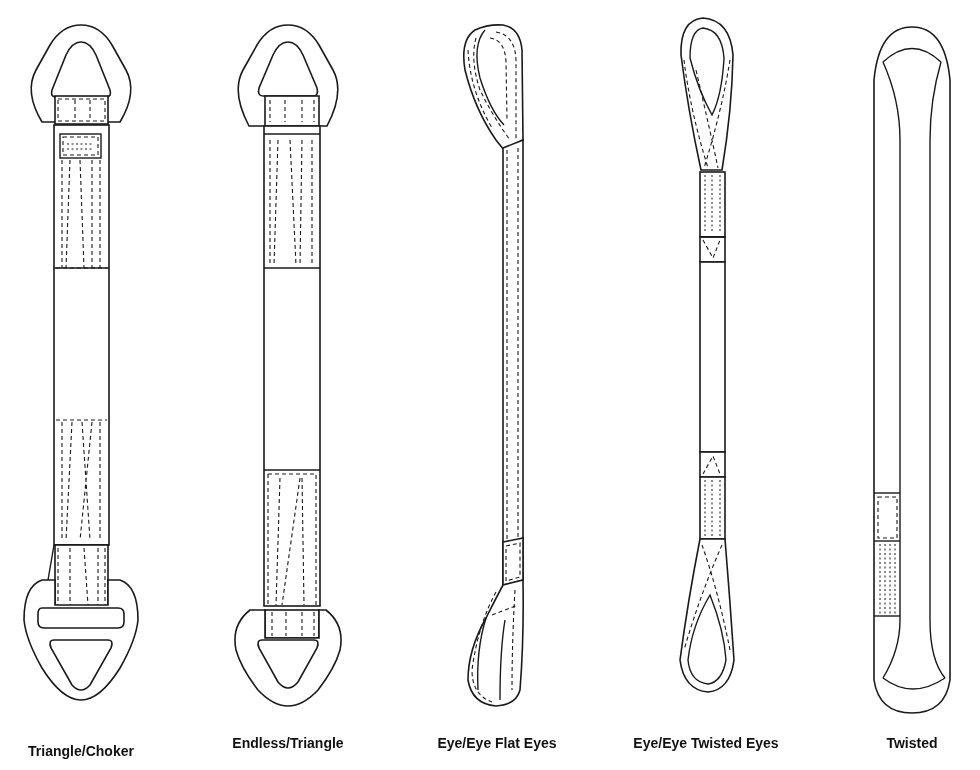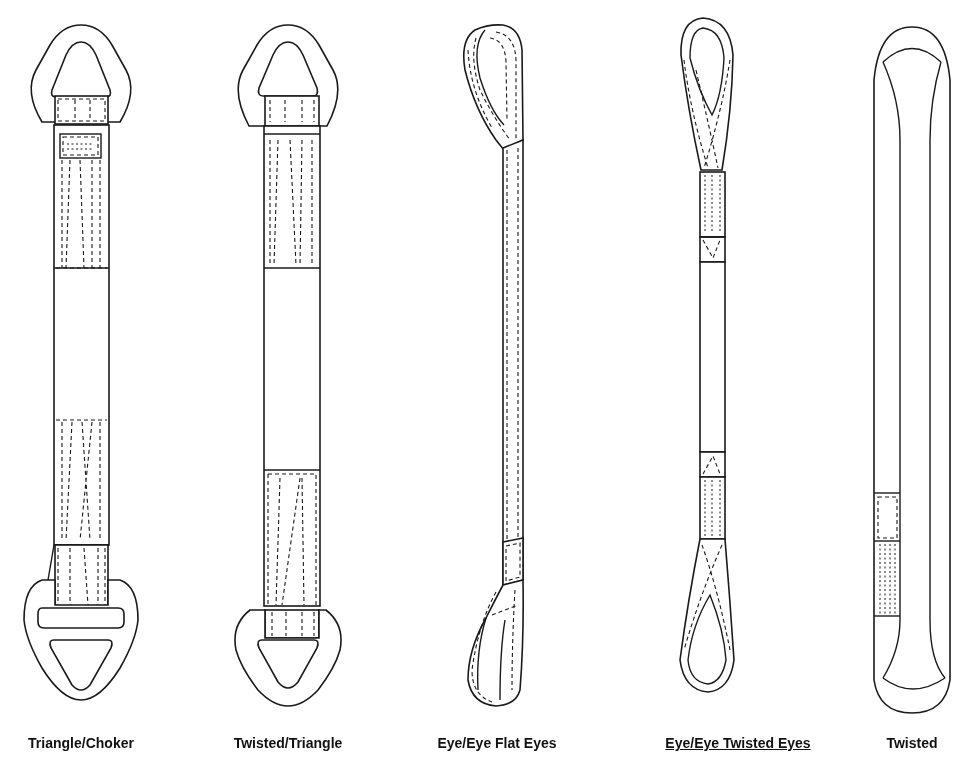--- a/index.html
+++ b/index.html
@@ -128,17 +128,17 @@
     <path class="ln" d="M883 678 Q912 700 945 678"></path>
 
     <line class="ln" x1="874" y1="493" x2="900" y2="493"></line>
     <path class="d" d="M878 497 H897 V538 H878 Z"></path>
     <line class="ln" x1="874" y1="541" x2="900" y2="541"></line>
     <path class="dt" d="M880 544 V614 M885 544 V614 M890 544 V614 M895 544 V614"></path>
     <line class="ln" x1="874" y1="616" x2="900" y2="616"></line>
   </g>
 </svg>
 
-<div class="label" style="left:81px;">Triangle/Choker</div>
-<div class="label" style="left:288px;">Twisted/Triangle</div>
+<div class="label" style="left:81px;margin-top:8px;">Triangle/Choker</div>
+<div class="label" style="left:288px;">Endless/Triangle</div>
 <div class="label" style="left:491px;padding-left:12px;">Eye/Eye Flat Eyes</div>
-<div class="label" style="left:738px;text-decoration:underline;">Eye/Eye Twisted Eyes</div>
+<div class="label" style="left:706px;">Eye/Eye Twisted Eyes</div>
 <div class="label" style="left:912px;">Twisted</div>
 
 </body></html>

